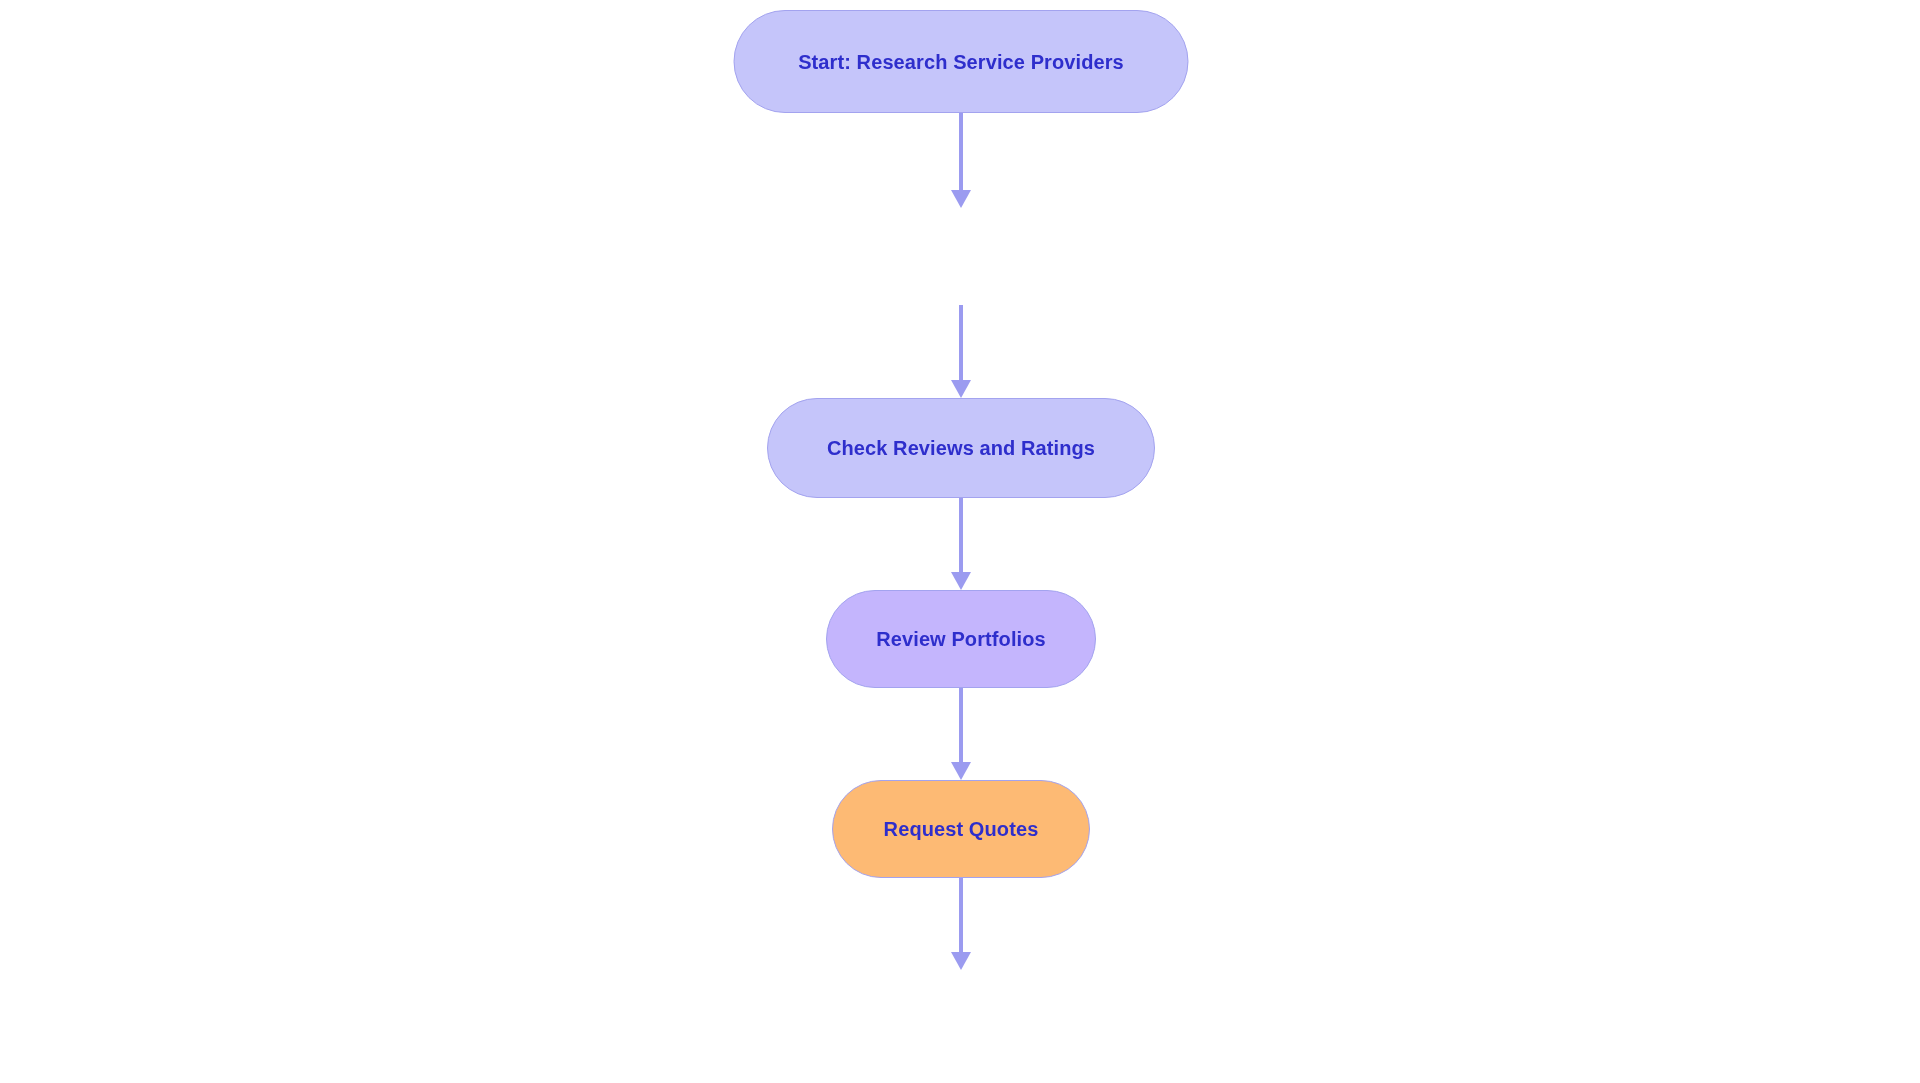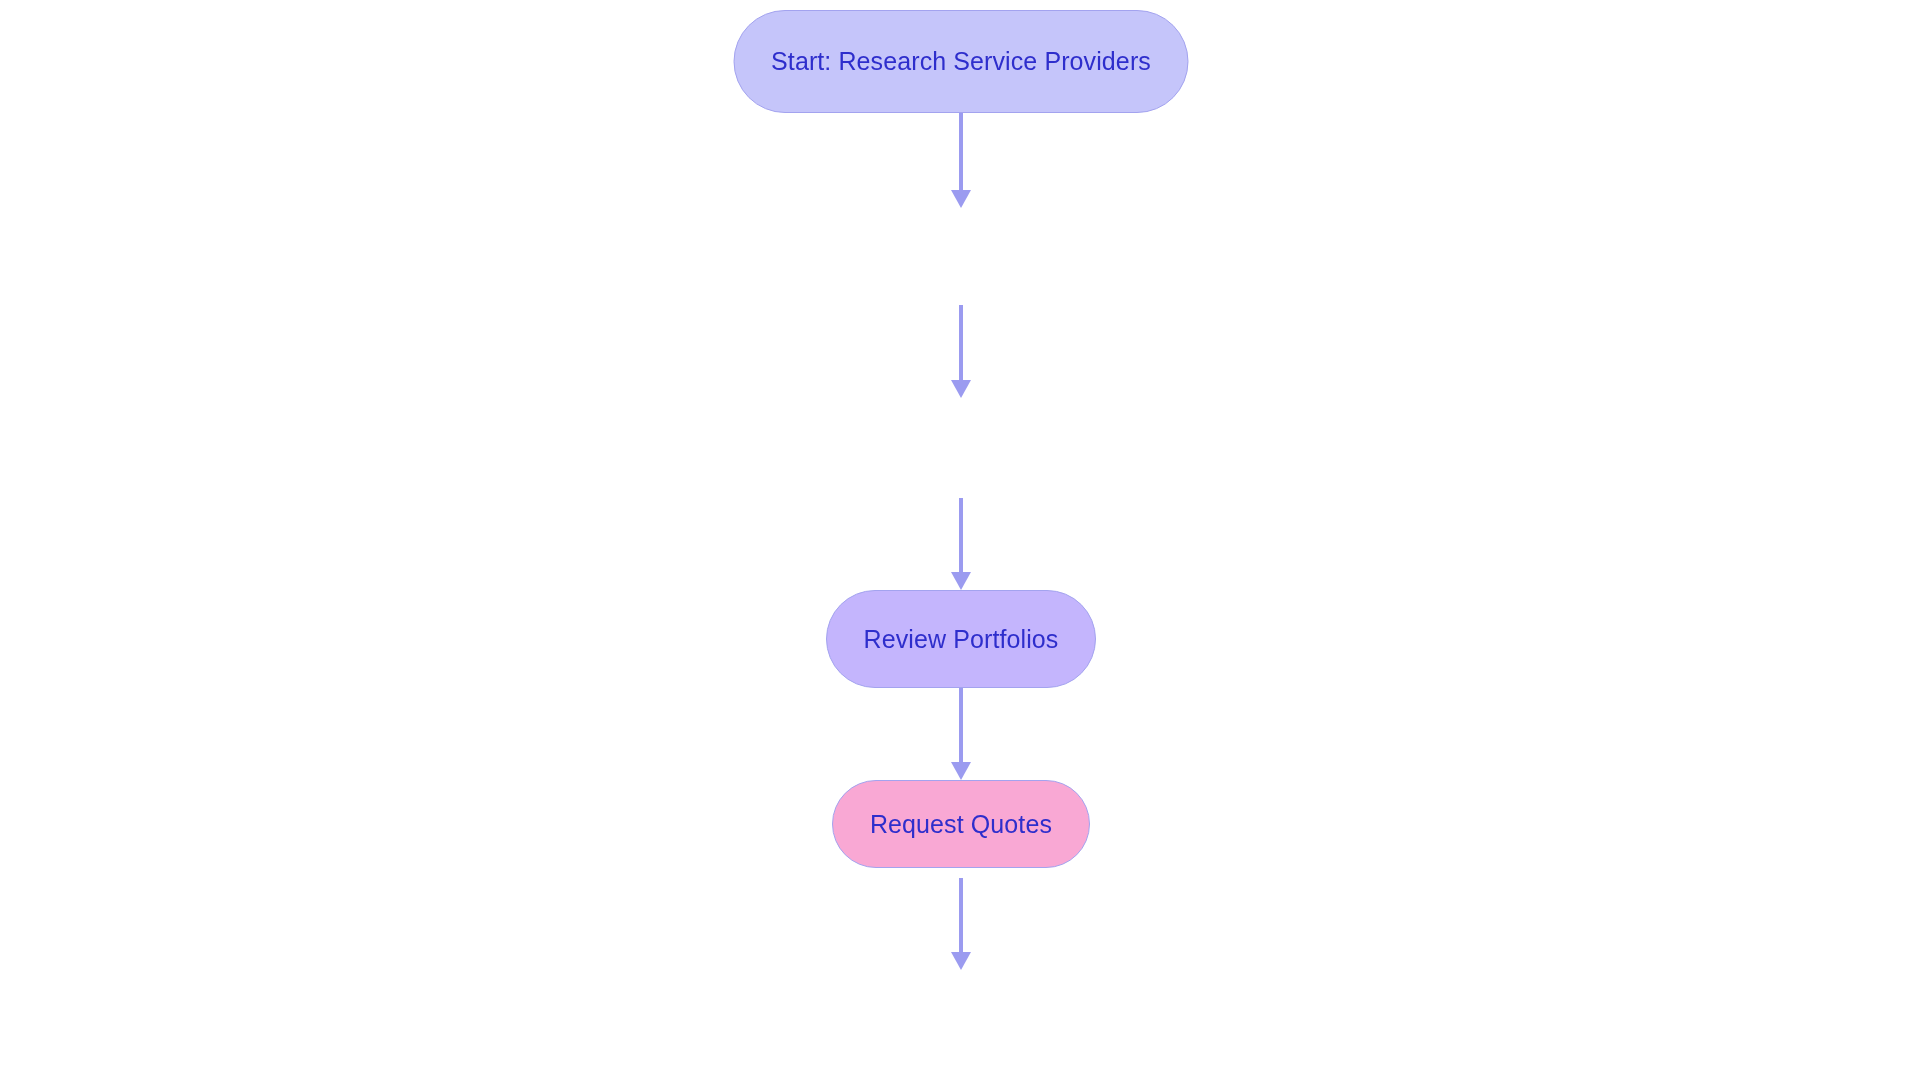--- a/index.html
+++ b/index.html
@@ -30,22 +30,22 @@
     justify-content: center;
     background: #c5c5fa;
     border: 1.6px solid #a3a3ef;
     border-radius: 999px;
     transform: translateX(-50%);
   }
 
   .flow-node-label {
     color: #2e2ecc;
     font-family: "Liberation Sans", "DejaVu Sans", sans-serif;
-    font-size: 25px;
-    font-weight: 400;
+    font-size: 20px;
+    font-weight: 700;
     letter-spacing: 0.1px;
     line-height: 1;
     white-space: nowrap;
     user-select: none;
   }
 
   .flow-connector {
     position: absolute;
     transform: translateX(-50%);
     pointer-events: none;
@@ -87,19 +87,22 @@
     </div>
     <div class="flow-connector" style="left: 961px; top: 878px; width: 20px; height: 92px;">
       <svg width="20" height="92" viewBox="0 0 20 92">
         <rect x="8" y="0" width="4" height="75" fill="#9b9bf0"></rect>
         <polygon points="0,74 20,74 10,92" fill="#9b9bf0"></polygon>
       </svg>
     </div>
     <div class="flow-node" style="left: 961px; top: 10px; width: 455px; height: 103px; background: rgb(197, 197, 250); border-color: rgb(163, 163, 239);">
       <span class="flow-node-label" style="color: rgb(46, 46, 204);">Start: Research Service Providers</span>
     </div>
+    <div class="flow-node" style="left: 961px; top: 398px; width: 388px; height: 100px; background: rgb(197, 197, 250); border-color: rgb(163, 163, 239);">
+      <span class="flow-node-label" style="color: rgb(46, 46, 204);">Check Reviews and Ratings</span>
+    </div>
     <div class="flow-node" style="left: 961px; top: 590px; width: 270px; height: 98px; background: #c4b5fd; border-color: rgb(163, 163, 239);">
       <span class="flow-node-label" style="color: rgb(46, 46, 204);">Review Portfolios</span>
     </div>
-    <div class="flow-node" style="left: 961px; top: 780px; width: 258px; height: 88px; background: #f9a8d4; border-color: rgb(163, 163, 239); justify-content: center;">
+    <div class="flow-node" style="left: 961px; top: 780px; width: 258px; height: 98px; background: #fdba74; border-color: rgb(163, 163, 239); justify-content: center;">
       <span class="flow-node-label" style="color: rgb(46, 46, 204);">Request Quotes</span>
     </div>
   </div>
 
 </body></html>

